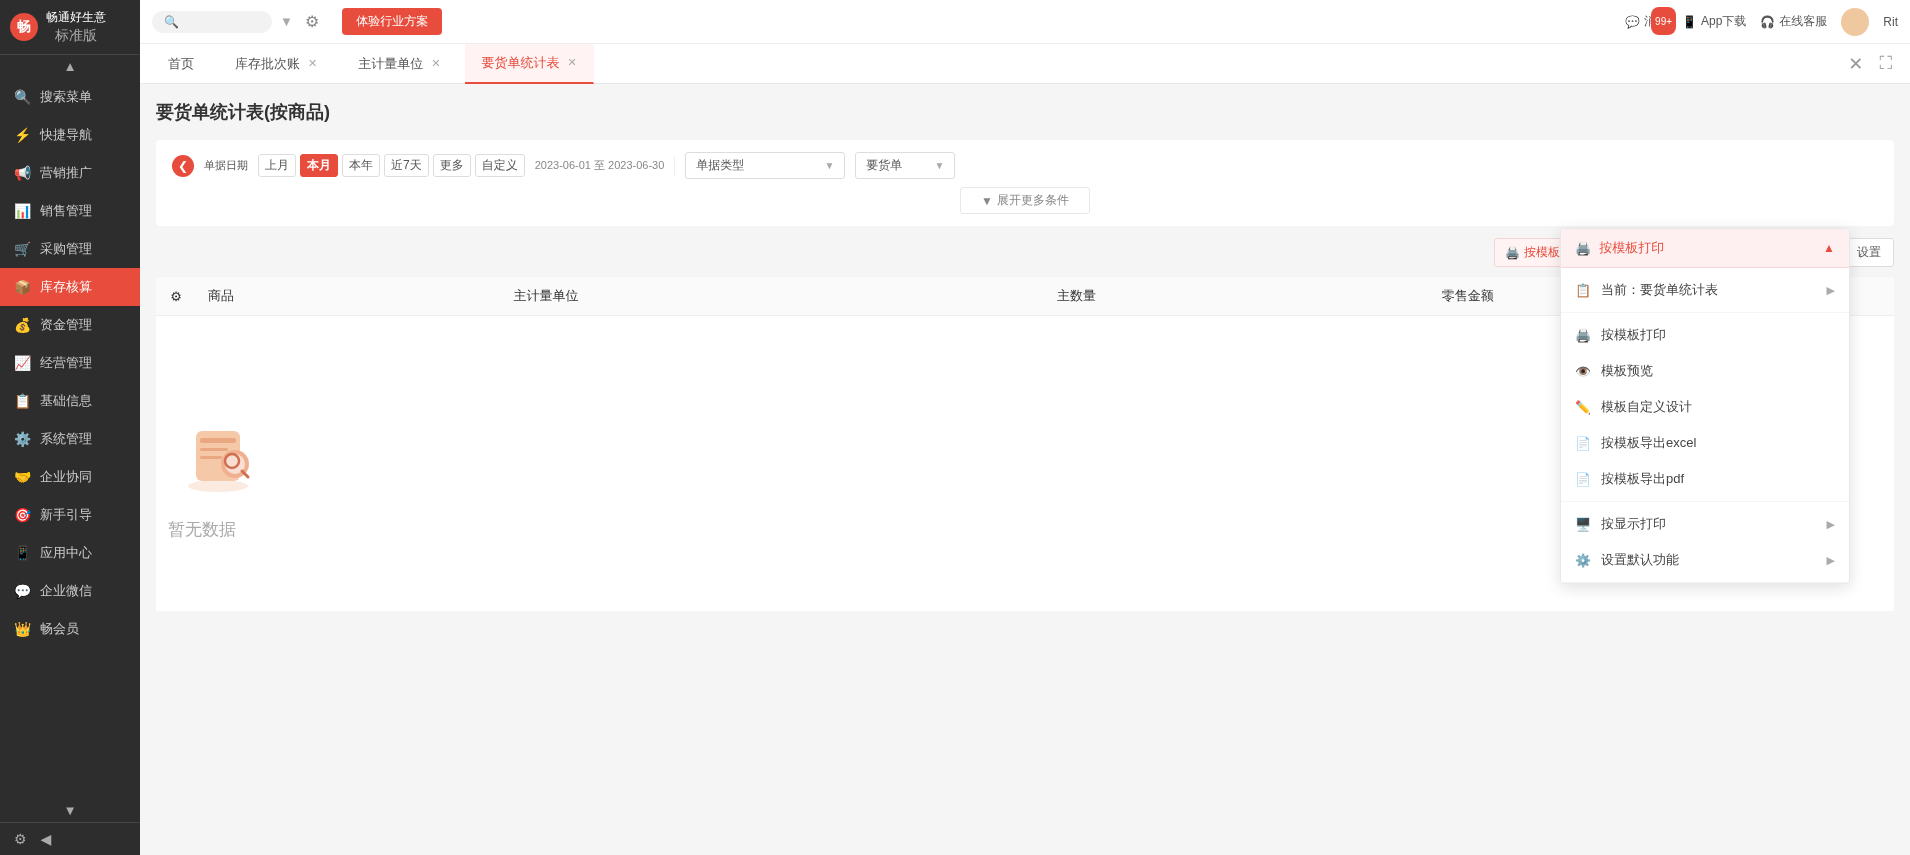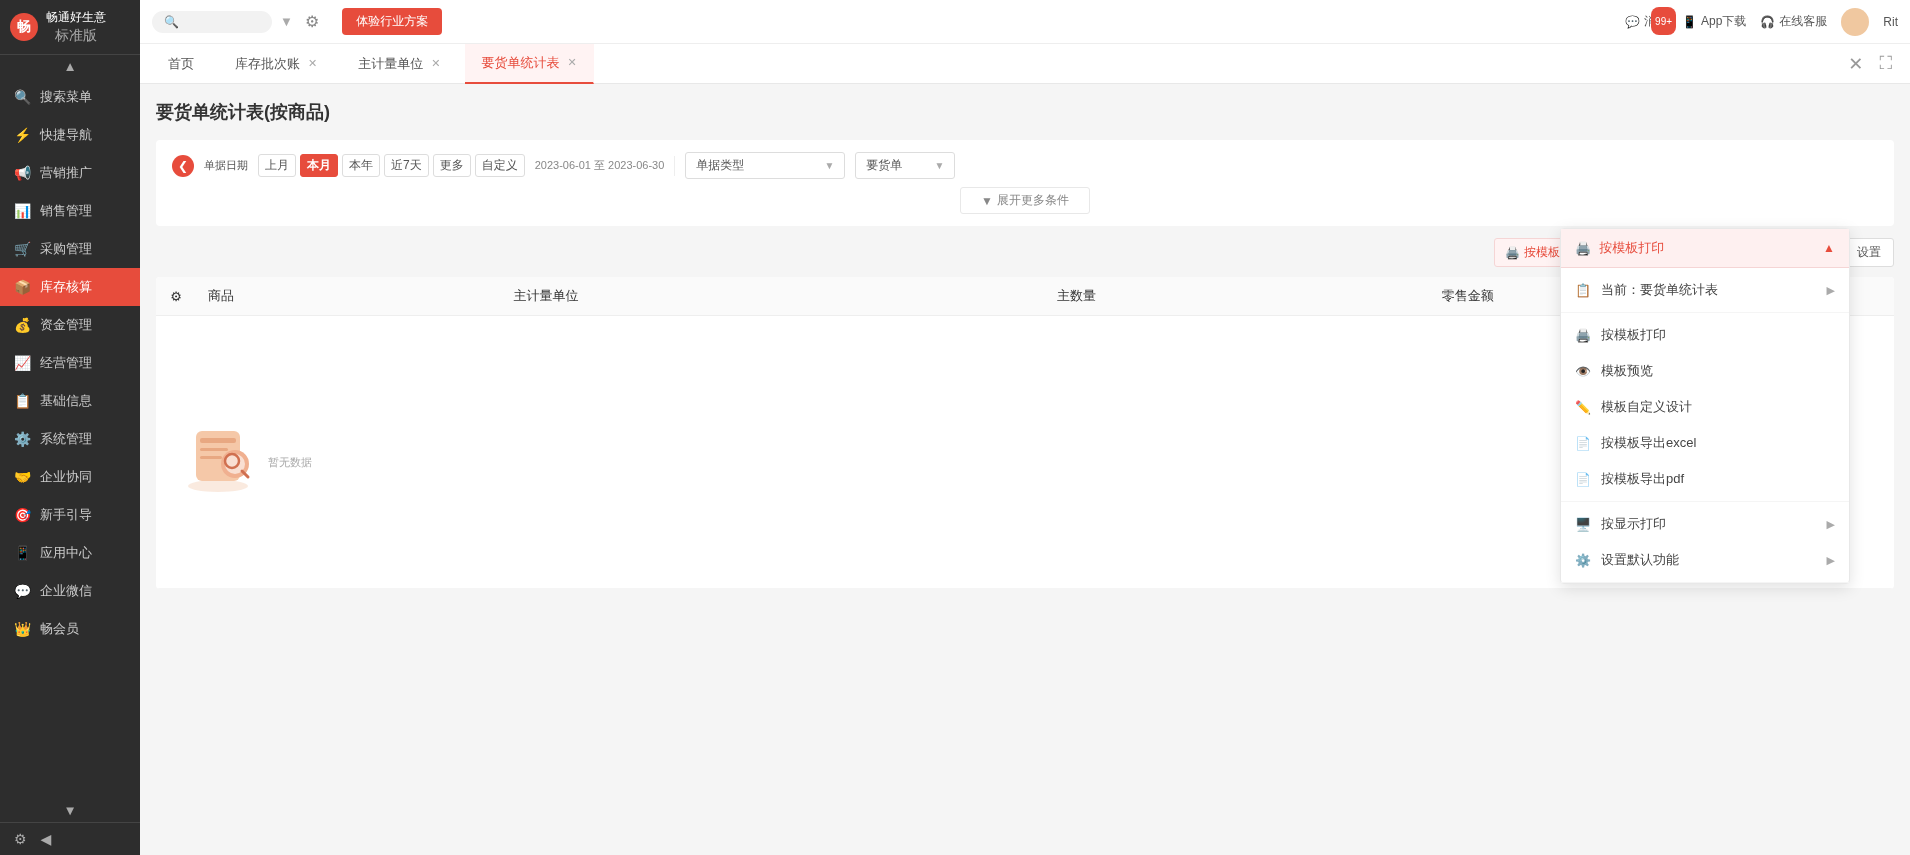--- a/index.html
+++ b/index.html
@@ -214,23 +214,23 @@
     thead th:first-child { text-align: center; }
     tbody td {
       padding: 10px 12px;
       font-size: 13px;
       color: #555;
       border-bottom: 1px solid #f5f5f5;
     }
 
     
     .empty-state {
-      display: flex; align-items: center;
+      display: flex; flex-direction: column; 
       padding: 80px 0 60px;
-      color: #aaa; font-size: 11px;
+      color: #aaa; font-size: 17px;
     }
     .empty-icon {
       width: 100px; height: 100px;
       margin-bottom: 12px;
     }
 
     
     .action-bar {
       display: flex; align-items: center; gap: 8px;
       margin-bottom: 10px;

